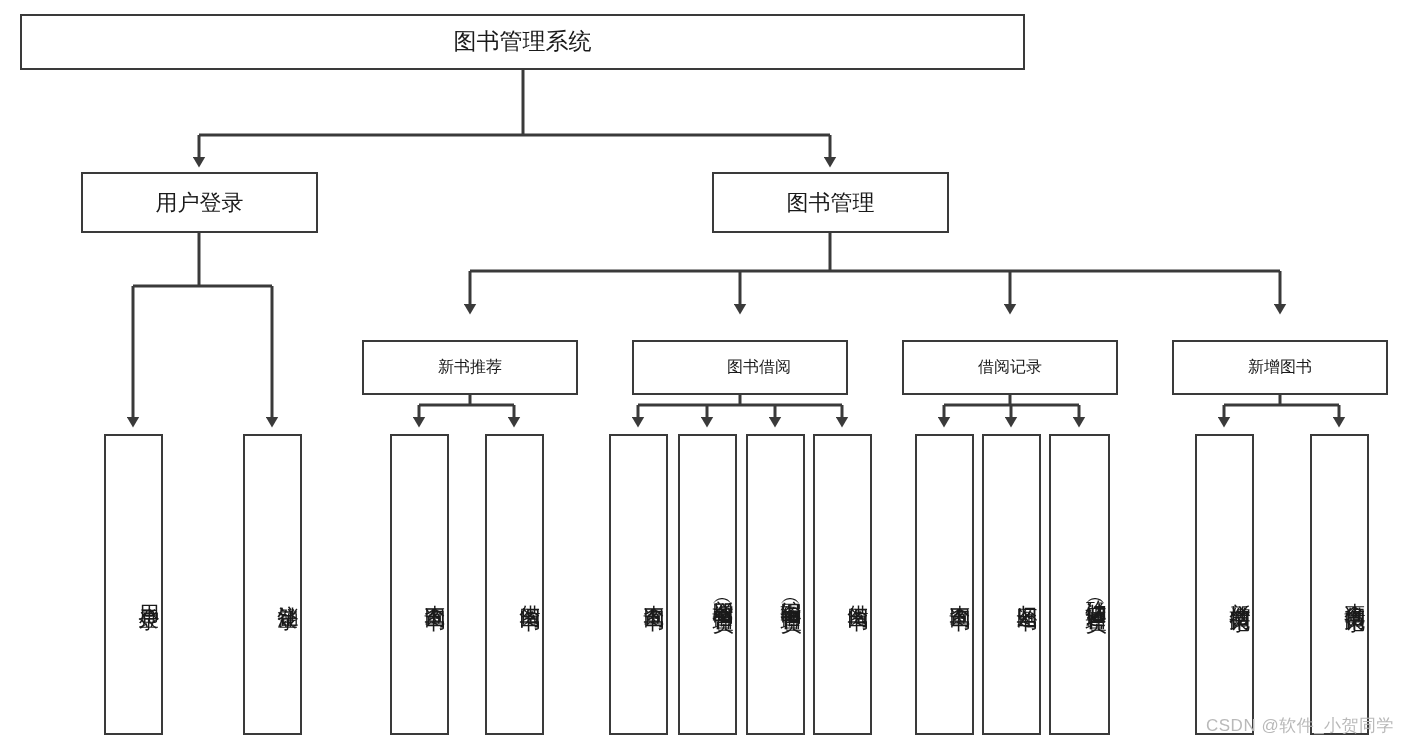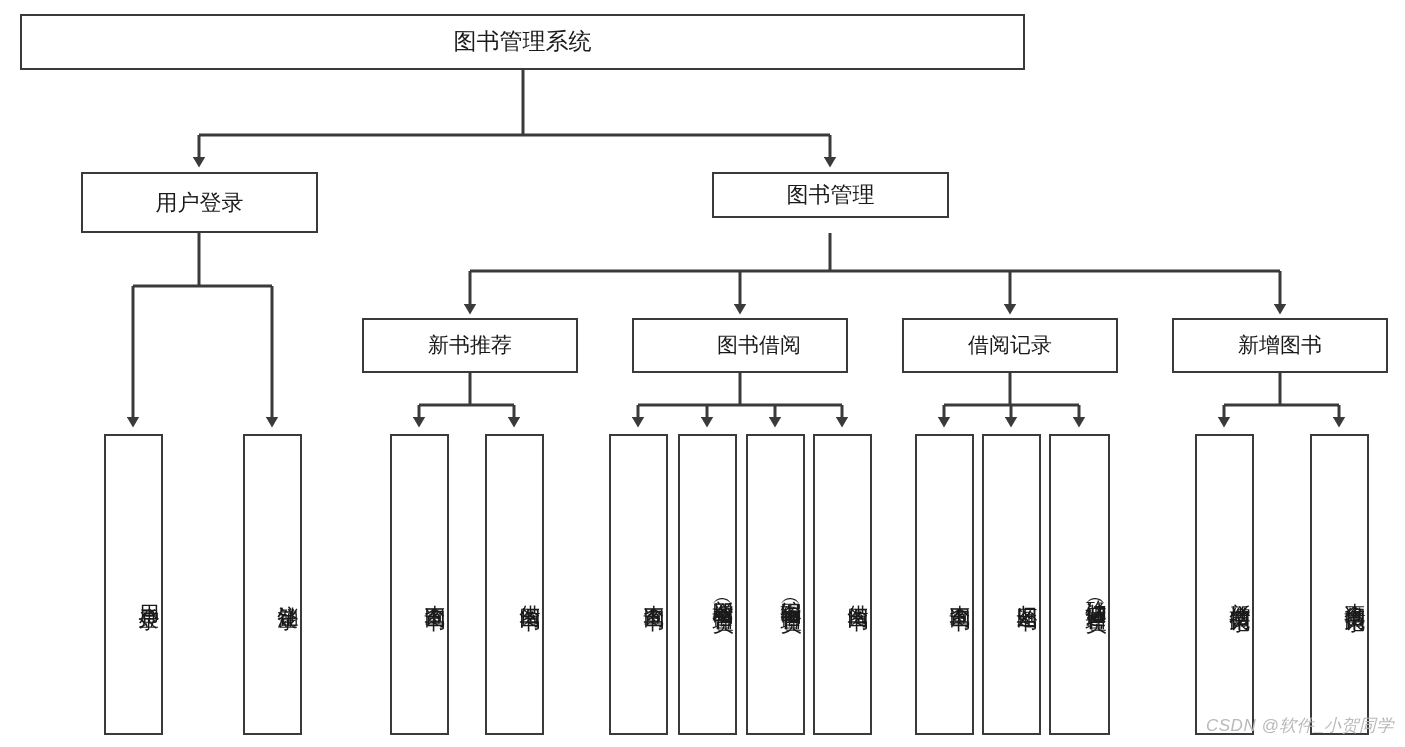--- a/index.html
+++ b/index.html
@@ -37,21 +37,22 @@
     line-height: 1.18;
     text-align: center;
   }
   .node.root {
     font-size: 23px;
   }
   .node.level2 {
     font-size: 22px;
   }
   .node.level3 {
-    font-size: 21px;
+    font-size: 16px;
+    margin-top: 22px;
   }
   .node.leaf {
     font-size: 21px;
     writing-mode: vertical-rl;
     text-orientation: upright;
     letter-spacing: 2px;
     padding-top: 14px;
     align-items: flex-start;
     justify-content: center;
   }
@@ -122,21 +123,21 @@
     </g>
   </svg>
 
   <div class="node root" style="left:20px; top:14px; width:1005px; height:56px;">
     <span>图书管理系统</span>
   </div>
 
   <div class="node level2" style="left:81px; top:172px; width:237px; height:61px;">
     <span>用户登录</span>
   </div>
-  <div class="node level2" style="left:712px; top:172px; width:237px; height:46px;">
+  <div class="node level2" style="left:712px; top:172px; width:237px; height:61px;">
     <span>图书管理</span>
   </div>
 
   <div class="node level3" style="left:362px; top:318px; width:216px; height:55px;">
     <span>新书推荐</span>
   </div>
   <div class="node level3" style="left:632px; top:318px; width:216px; height:55px;padding-left:38px;">
     <span>图书借阅</span>
   </div>
   <div class="node level3" style="left:902px; top:318px; width:216px; height:55px;">
@@ -183,15 +184,15 @@
     <span class="leaf-text">确认归还（管理员）</span>
   </div>
 
   <div class="node leaf" style="left:1195px; top:434px; width:59px; height:301px;">
     <span class="leaf-text">新增借阅记录</span>
   </div>
   <div class="node leaf" style="left:1310px; top:434px; width:59px; height:301px;">
     <span class="leaf-text">查询借阅记录</span>
   </div>
 
-  <div class="watermark" style="left:1206px; top:714px;font-style:italic;">CSDN @软件_小贺同学</div>
+  <div class="watermark" style="left:1206px; top:714px;">CSDN @软件_小贺同学</div>
 
 </div>
 
 </body></html>

